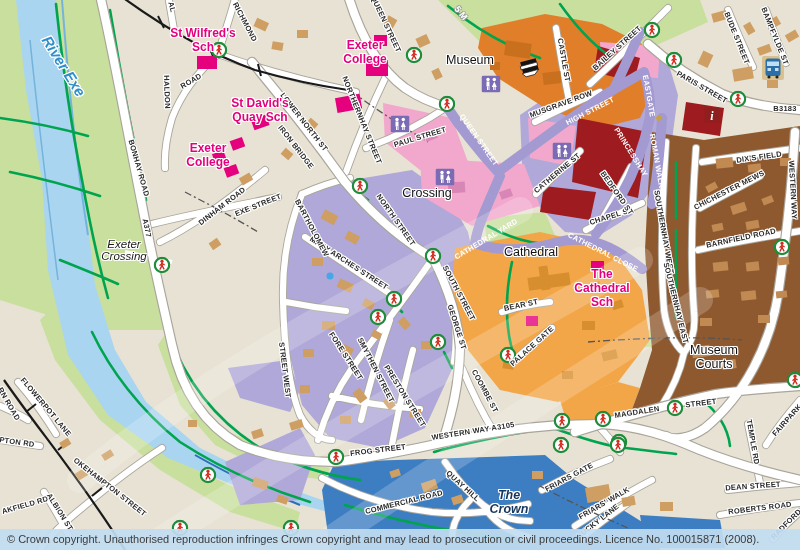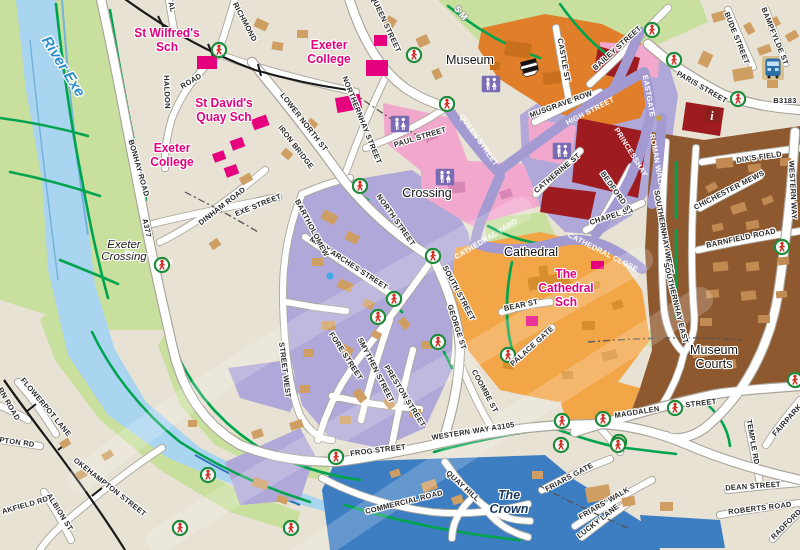--- a/index.html
+++ b/index.html
@@ -8,21 +8,21 @@
   .layer{position:absolute;left:0;top:0;width:800px;height:550px;pointer-events:none;}
   
   .street{position:absolute;font:700 7.5px "Liberation Sans",sans-serif;color:#2a2a2a;
     letter-spacing:.25px;white-space:nowrap;
     text-shadow:-1px 0 #fff,1px 0 #fff,0 -1px #fff,0 1px #fff,-1px -1px #fff,1px 1px #fff,1px -1px #fff,-1px 1px #fff;}
   .street.wht{color:#fff;text-shadow:none;}
   
   .place{position:absolute;text-align:center;line-height:1.08;white-space:nowrap;
     text-shadow:-1px 0 #fff,1px 0 #fff,0 -1px #fff,0 1px #fff,-1px -1px #fff,1px 1px #fff,1px -1px #fff,-1px 1px #fff;}
   .place.poi{font:400 12.5px "Liberation Sans",sans-serif;color:#111;}
-  .place.school{font:700 12px "Liberation Sans",sans-serif;color:#E5007D;}
+  .place.school{font:700 12px "Liberation Sans",sans-serif;color:#E5007D;margin-left:36px;}
   .place.water{font:italic 700 15px "Liberation Sans",sans-serif;color:#2E8FCC;}
   .place.water-dark{font:italic 700 12.5px "Liberation Sans",sans-serif;color:#16365C;}
   .place.minor-place{font:italic 400 11.5px "Liberation Sans",sans-serif;color:#1a1a1a;}
   .place.road-white{font:700 9px "Liberation Sans",sans-serif;color:#fff;
     text-shadow:-1px 0 #999,1px 0 #999,0 -1px #999,0 1px #999;}
   .micon{position:absolute;transform:translate(-50%,-50%);}
   
   #bar{position:absolute;left:0;top:529px;width:800px;height:21px;background:rgba(193,220,241,.92);
     font:400 11px "Liberation Sans",sans-serif;color:#3a3a3a;line-height:21px;padding-left:7px;box-sizing:border-box;}
   
@@ -592,21 +592,21 @@
       <span class="street" style="left: 420px; top: 137px; transform: translate(-50%, -50%) rotate(-17deg);">PAUL STREET</span>
       <span class="street wht" style="left: 479px; top: 140px; transform: translate(-50%, -50%) rotate(55deg);">QUEEN STREET</span>
       <span class="street" style="left: 564px; top: 60px; transform: translate(-50%, -50%) rotate(80deg);">CASTLE ST</span>
       <span class="street" style="left: 617px; top: 48px; transform: translate(-50%, -50%) rotate(-42deg);">BAILEY STREET</span>
       <span class="street" style="left: 561px; top: 104px; transform: translate(-50%, -50%) rotate(-20deg);">MUSGRAVE ROW</span>
       <span class="street wht" style="left: 590px; top: 111px; transform: translate(-50%, -50%) rotate(-27deg);">HIGH STREET</span>
       <span class="street wht" style="left: 649px; top: 96px; transform: translate(-50%, -50%) rotate(80deg);">EASTGATE</span>
       <span class="street wht" style="left: 631px; top: 152px; transform: translate(-50%, -50%) rotate(58deg);">PRINCESSHAY</span>
       <span class="street wht" style="left: 657px; top: 161px; transform: translate(-50%, -50%) rotate(80deg);">ROMAN WALK</span>
       <span class="street" style="left: 702px; top: 87px; transform: translate(-50%, -50%) rotate(30deg);">PARIS STREET</span>
-      <span class="street" style="left: 763px; top: 100px; transform: translate(-50%, -50%); padding-left: 44px;">B3183</span>
+      <span class="street" style="left: 763px; top: 108px; transform: translate(-50%, -50%); padding-left: 44px;">B3183</span>
       <span class="street" style="left: 737px; top: 38px; transform: translate(-50%, -50%) rotate(68deg);">BUDE STREET</span>
       <span class="street" style="left: 775px; top: 36px; transform: translate(-50%, -50%) rotate(68deg);">BAMPFYLDE ST</span>
       <span class="street" style="left: 759px; top: 157px; transform: translate(-50%, -50%) rotate(-8deg);">DIX'S FIELD</span>
       <span class="street" style="left: 729px; top: 190px; transform: translate(-50%, -50%) rotate(-27deg);">CHICHESTER MEWS</span>
       <span class="street" style="left: 741px; top: 238px; transform: translate(-50%, -50%) rotate(-12deg);">BARNFIELD ROAD</span>
       <span class="street" style="left: 664px; top: 232px; transform: translate(-50%, -50%) rotate(80deg);">SOUTHERNHAY WEST</span>
       <span class="street" style="left: 676px; top: 303px; transform: translate(-50%, -50%) rotate(76deg);">SOUTHERNHAY EAST</span>
       <span class="street" style="left: 611px; top: 216px; transform: translate(-50%, -50%) rotate(-17deg);">CHAPEL ST</span>
       <span class="street" style="left: 617px; top: 193px; transform: translate(-50%, -50%) rotate(55deg);">BEDFORD ST</span>
       <span class="street" style="left: 557px; top: 173px; transform: translate(-50%, -50%) rotate(-40deg);">CATHERINE ST</span>
@@ -688,13 +688,16 @@
       <div class="place school" style="left: 566px; top: 288px; transform: translate(-50%, -50%);">
         <div>The</div>
         <div>Cathedral</div>
         <div>Sch</div>
       </div>
       <div class="place road-white" style="left: 461px; top: 13px; transform: translate(-50%, -50%) rotate(52deg);">
         <div>5 M</div>
       </div>
     </div>
 
+  <div id="bar">
+    <span>© Crown copyright. Unauthorised reproduction infringes Crown copyright and may lead to prosecution or civil proceedings. Licence No. 100015871 (2008).</span>
+  </div>
 </div>
 
 </body></html>

